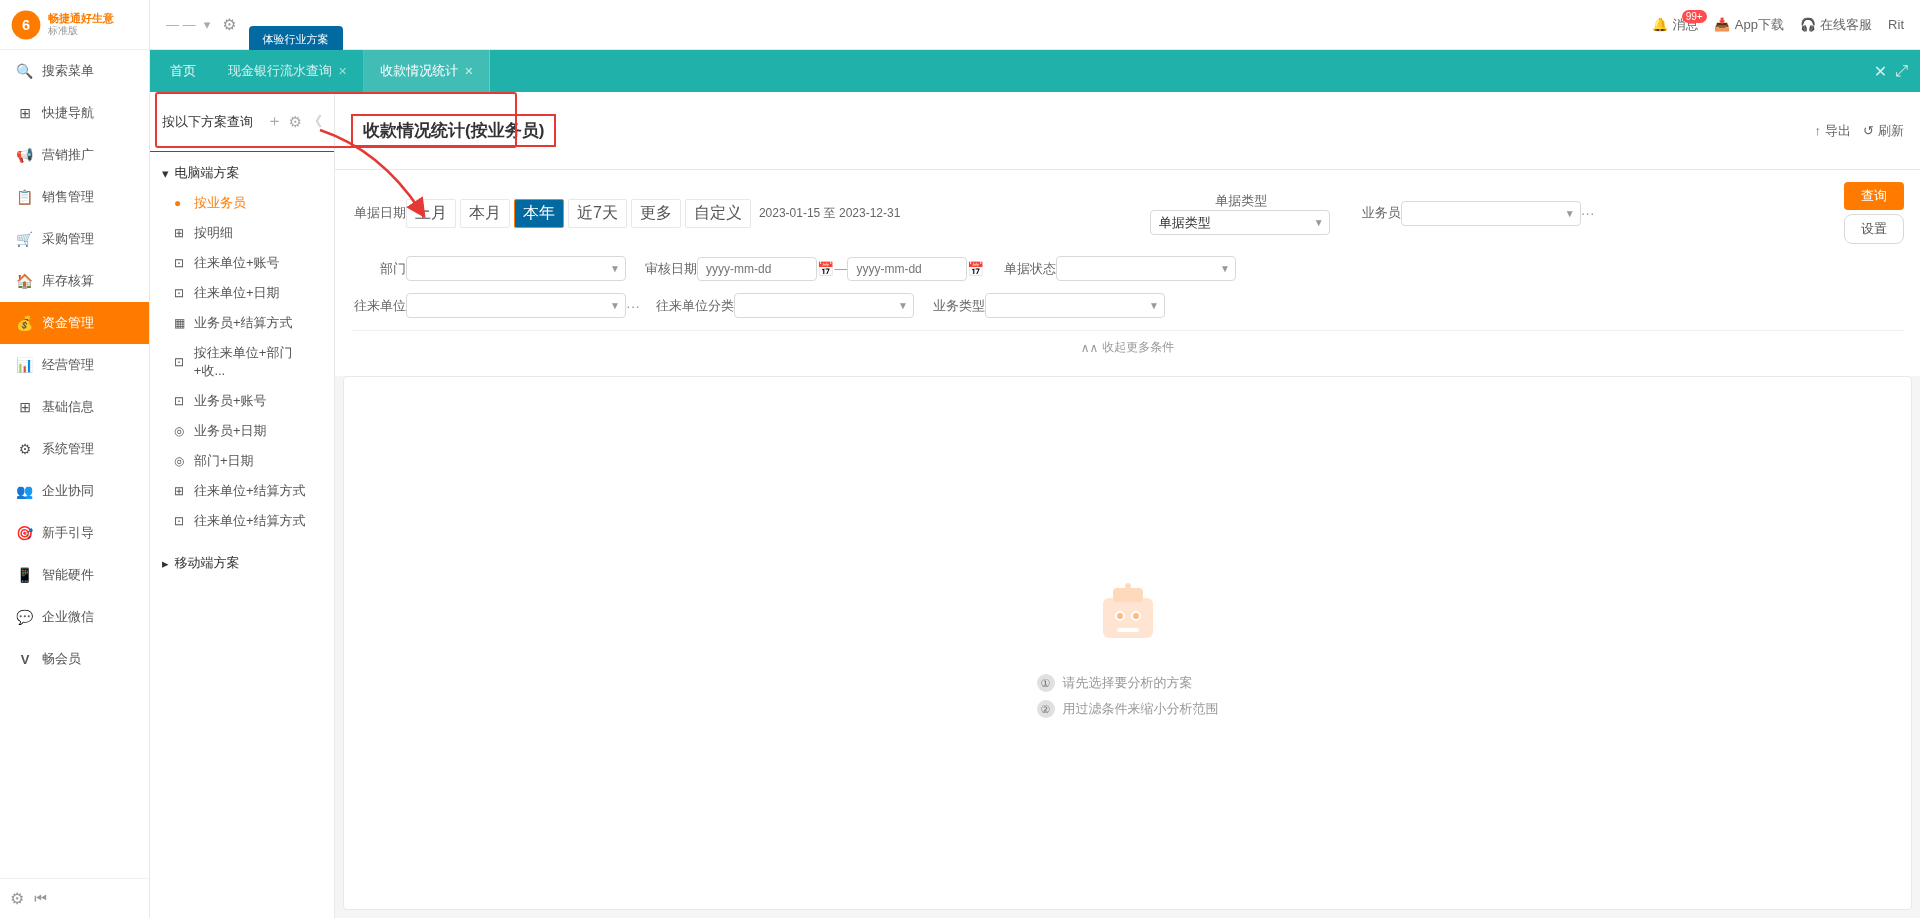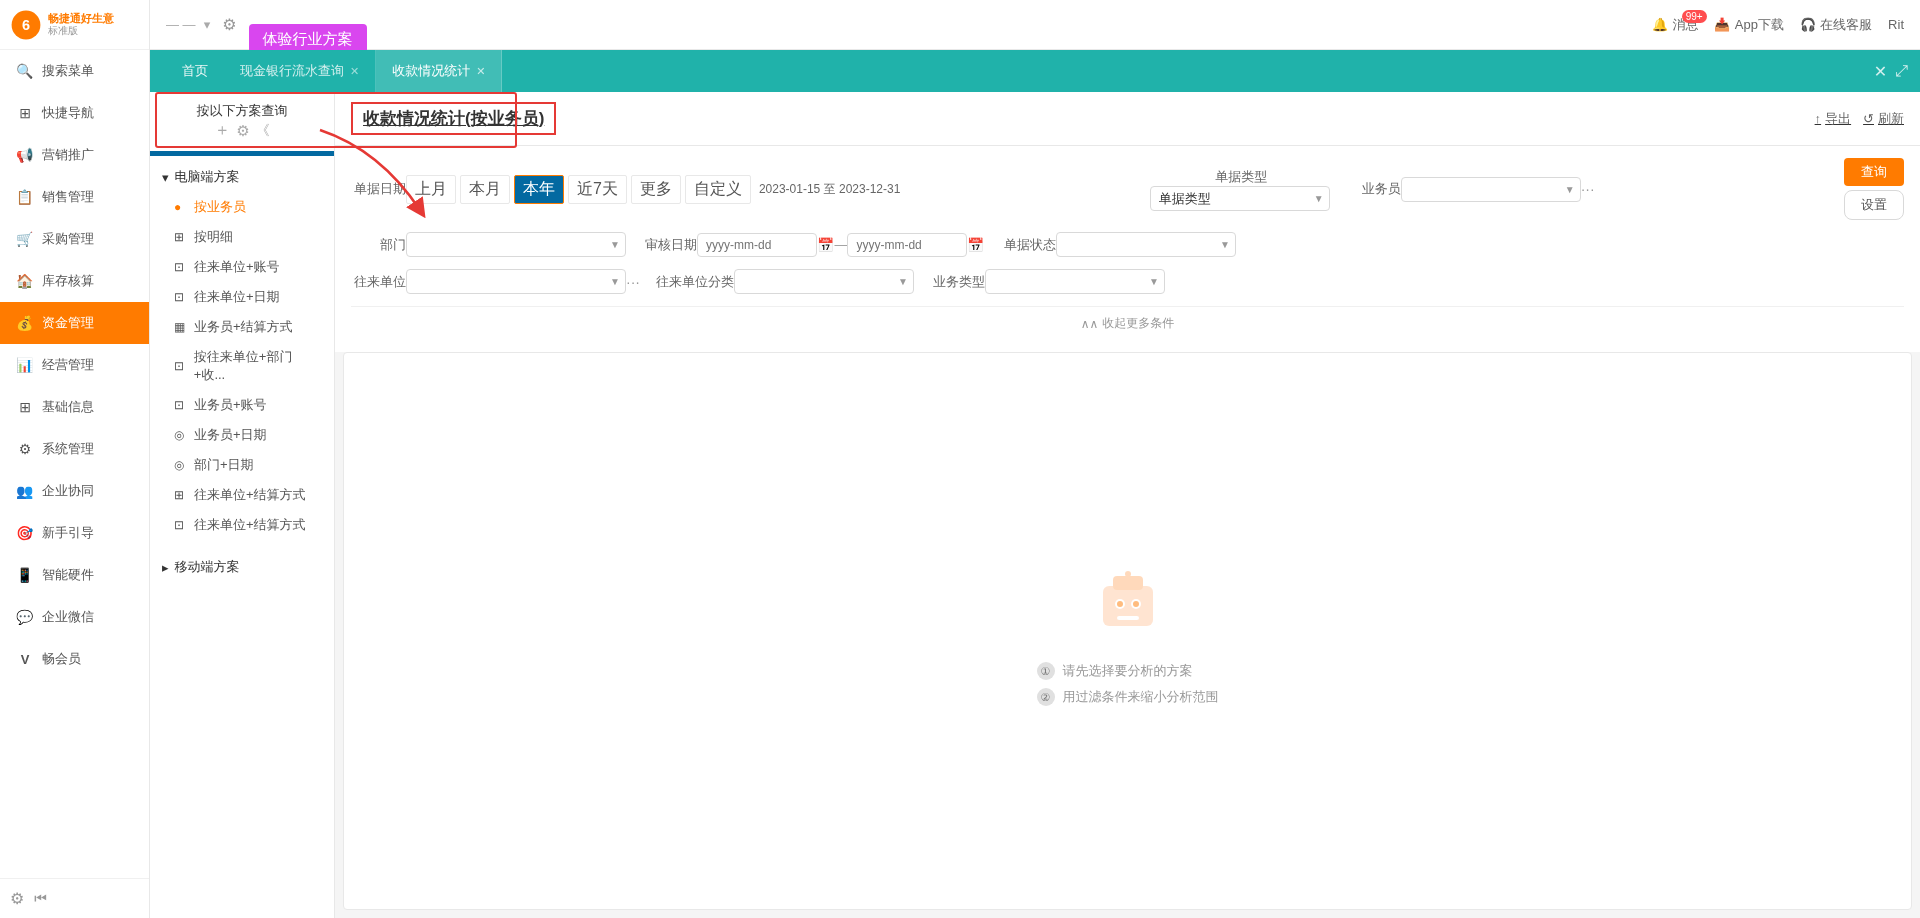--- a/index.html
+++ b/index.html
@@ -17,36 +17,36 @@
     
     .main { flex: 1; display: flex; flex-direction: column; overflow: hidden; }
 
     
     .top-header { height: 50px; background: #fff; display: flex; align-items: center; justify-content: space-between; padding: 0 16px; border-bottom: 1px solid #e8e8e8; flex-shrink: 0; }
     .top-header-left { display: flex; align-items: center; gap: 12px; }
     .header-title-bar { font-size: 13px; color: #666; display: flex; align-items: center; gap: 8px; }
     .header-icons { display: flex; align-items: center; gap: 16px; color: #666; font-size: 13px; }
     .notification-btn { position: relative; display: flex; align-items: center; gap: 4px; cursor: pointer; }
     .notif-badge { background: #ff4d4f; color: #fff; font-size: 10px; border-radius: 8px; padding: 1px 4px; position: absolute; top: -6px; right: -8px; }
-    .trial-btn { background: #d946ef; color: #fff; border: none; border-radius: 4px; padding: 6px 14px; cursor: pointer; font-size: 15px; margin-top: 30px; }
-
-    
-    .tab-bar { height: 42px; background: #20b2aa; display: flex; align-items: center; padding: 0 0 0 16px; flex-shrink: 0; }
+    .trial-btn { background: #0369a1; color: #fff; border: none; border-radius: 4px; padding: 6px 14px; cursor: pointer; font-size: 11px; margin-top: 30px; }
+
+    
+    .tab-bar { height: 42px; background: #20b2aa; display: flex; align-items: center; padding: 0 0 0 4px; flex-shrink: 0; }
     .tab-item { display: flex; align-items: center; padding: 0 16px; height: 42px; cursor: pointer; color: rgba(255,255,255,0.8); font-size: 13px; gap: 6px; border-right: 1px solid rgba(255,255,255,0.2); }
     .tab-item.active { background: rgba(255,255,255,0.15); color: #fff; }
     .tab-item .close-btn { font-size: 11px; opacity: 0.7; }
     .tab-home { padding: 0 16px; height: 42px; display: flex; align-items: center; color: rgba(255,255,255,0.9); font-size: 13px; cursor: pointer; }
     .tab-bar-right { margin-left: auto; display: flex; align-items: center; gap: 8px; padding-right: 12px; color: rgba(255,255,255,0.8); font-size: 16px; cursor: pointer; }
 
     
     .page-area { flex: 1; display: flex; overflow: hidden; }
 
     
     .left-panel { width: 185px; background: #fff; border-right: 1px solid #e8e8e8; flex-shrink: 0; overflow-y: auto; }
-    .left-panel-header { display: flex; align-items: center; justify-content: space-between; padding: 10px 12px; border-bottom: 5px solid #0369a1; flex-direction: column; }
+    .left-panel-header { display: flex; align-items: center; justify-content: space-between; padding: 19px 12px; border-bottom: 1px solid #0369a1; }
     .left-panel-title { font-size: 13px; color: #333; }
     .left-panel-actions { display: flex; align-items: center; gap: 6px; color: #999; cursor: pointer; }
     .scheme-group { padding: 6px 0; }
     .scheme-group-header { display: flex; align-items: center; padding: 6px 12px; cursor: pointer; color: #333; font-size: 13px; gap: 6px; }
     .scheme-item { display: flex; align-items: center; padding: 6px 12px 6px 24px; cursor: pointer; color: #555; font-size: 13px; gap: 6px; }
     .scheme-item.active { color: #ff7b00; }
     .scheme-icon { font-size: 12px; width: 14px; }
 
     
     .right-content { flex: 1; display: flex; flex-direction: column; overflow: hidden; background: #f5f5f5; }
@@ -279,21 +279,21 @@
       <div class="scheme-group">
         <div class="scheme-group-header">
           <span>▸</span>
           <span>移动端方案</span>
         </div>
       </div>
     </div>
 
     <div class="right-content">
 
-      <div style="background:#fff; padding:10px 16px; border-bottom:1px solid #e8e8e8; flex-shrink:0;text-decoration:underline;">
+      <div style="background:#fff; padding:22px 16px; border-bottom:1px solid #e8e8e8; flex-shrink:0;">
         <div style="display:flex; align-items:center; justify-content:space-between;">
           <div style="display:inline-block; border:2px solid #e53935; padding:3px 10px;">
             <span style="font-size:17px; font-weight:bold; color:#333;">收款情况统计(按业务员)</span>
           </div>
           <div style="display:flex; align-items:center; gap:12px;">
             <div class="action-btn">
               <span>↑</span>
               <span>导出</span>
             </div>
             <div class="action-btn">

